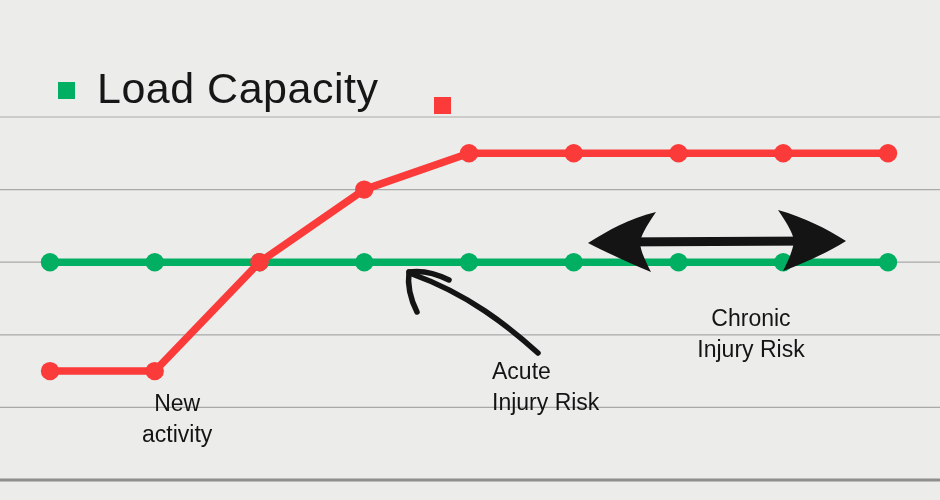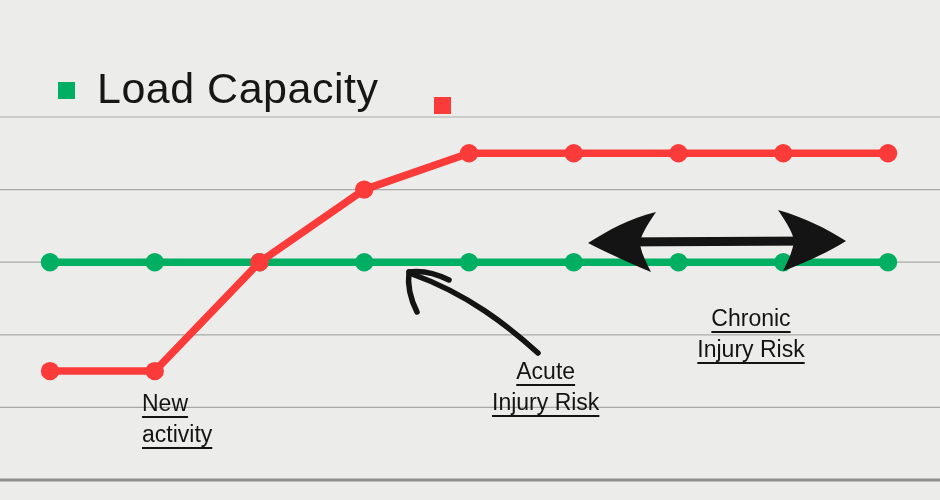--- a/index.html
+++ b/index.html
@@ -25,27 +25,26 @@
     letter-spacing:0.5px;white-space:nowrap;line-height:1;
     padding-bottom:4px;
   }
   
   .annotation{
     position:absolute;
     font-size:23px;font-weight:500;color:#141414;
     line-height:31px;white-space:nowrap;
   }
   .annotation .ul{
-    text-decoration:underline;
     text-decoration-thickness:2px;
     text-underline-offset:5px;
     margin-top:8px;
   }
-  #ann-new{left:142px;top:388px;text-align:left;}
-  #ann-acute{left:492px;top:356px;text-align:center;}
+  #ann-new{left:142px;top:388px;text-align:center;}
+  #ann-acute{left:492px;top:356px;text-align:left;}
   #ann-chronic{left:680px;top:303px;width:142px;text-align:center;}
 </style>
 </head>
 <body>
 
 <div id="app">
 
   <svg id="chart-svg" viewBox="0 0 940 500" xmlns="http://www.w3.org/2000/svg">
       <line x1="0" x2="940" y1="407.4" y2="407.4" stroke="#A9A9A9" stroke-width="1.2"></line>
       <line x1="0" x2="940" y1="334.8" y2="334.8" stroke="#A9A9A9" stroke-width="1.2"></line>

